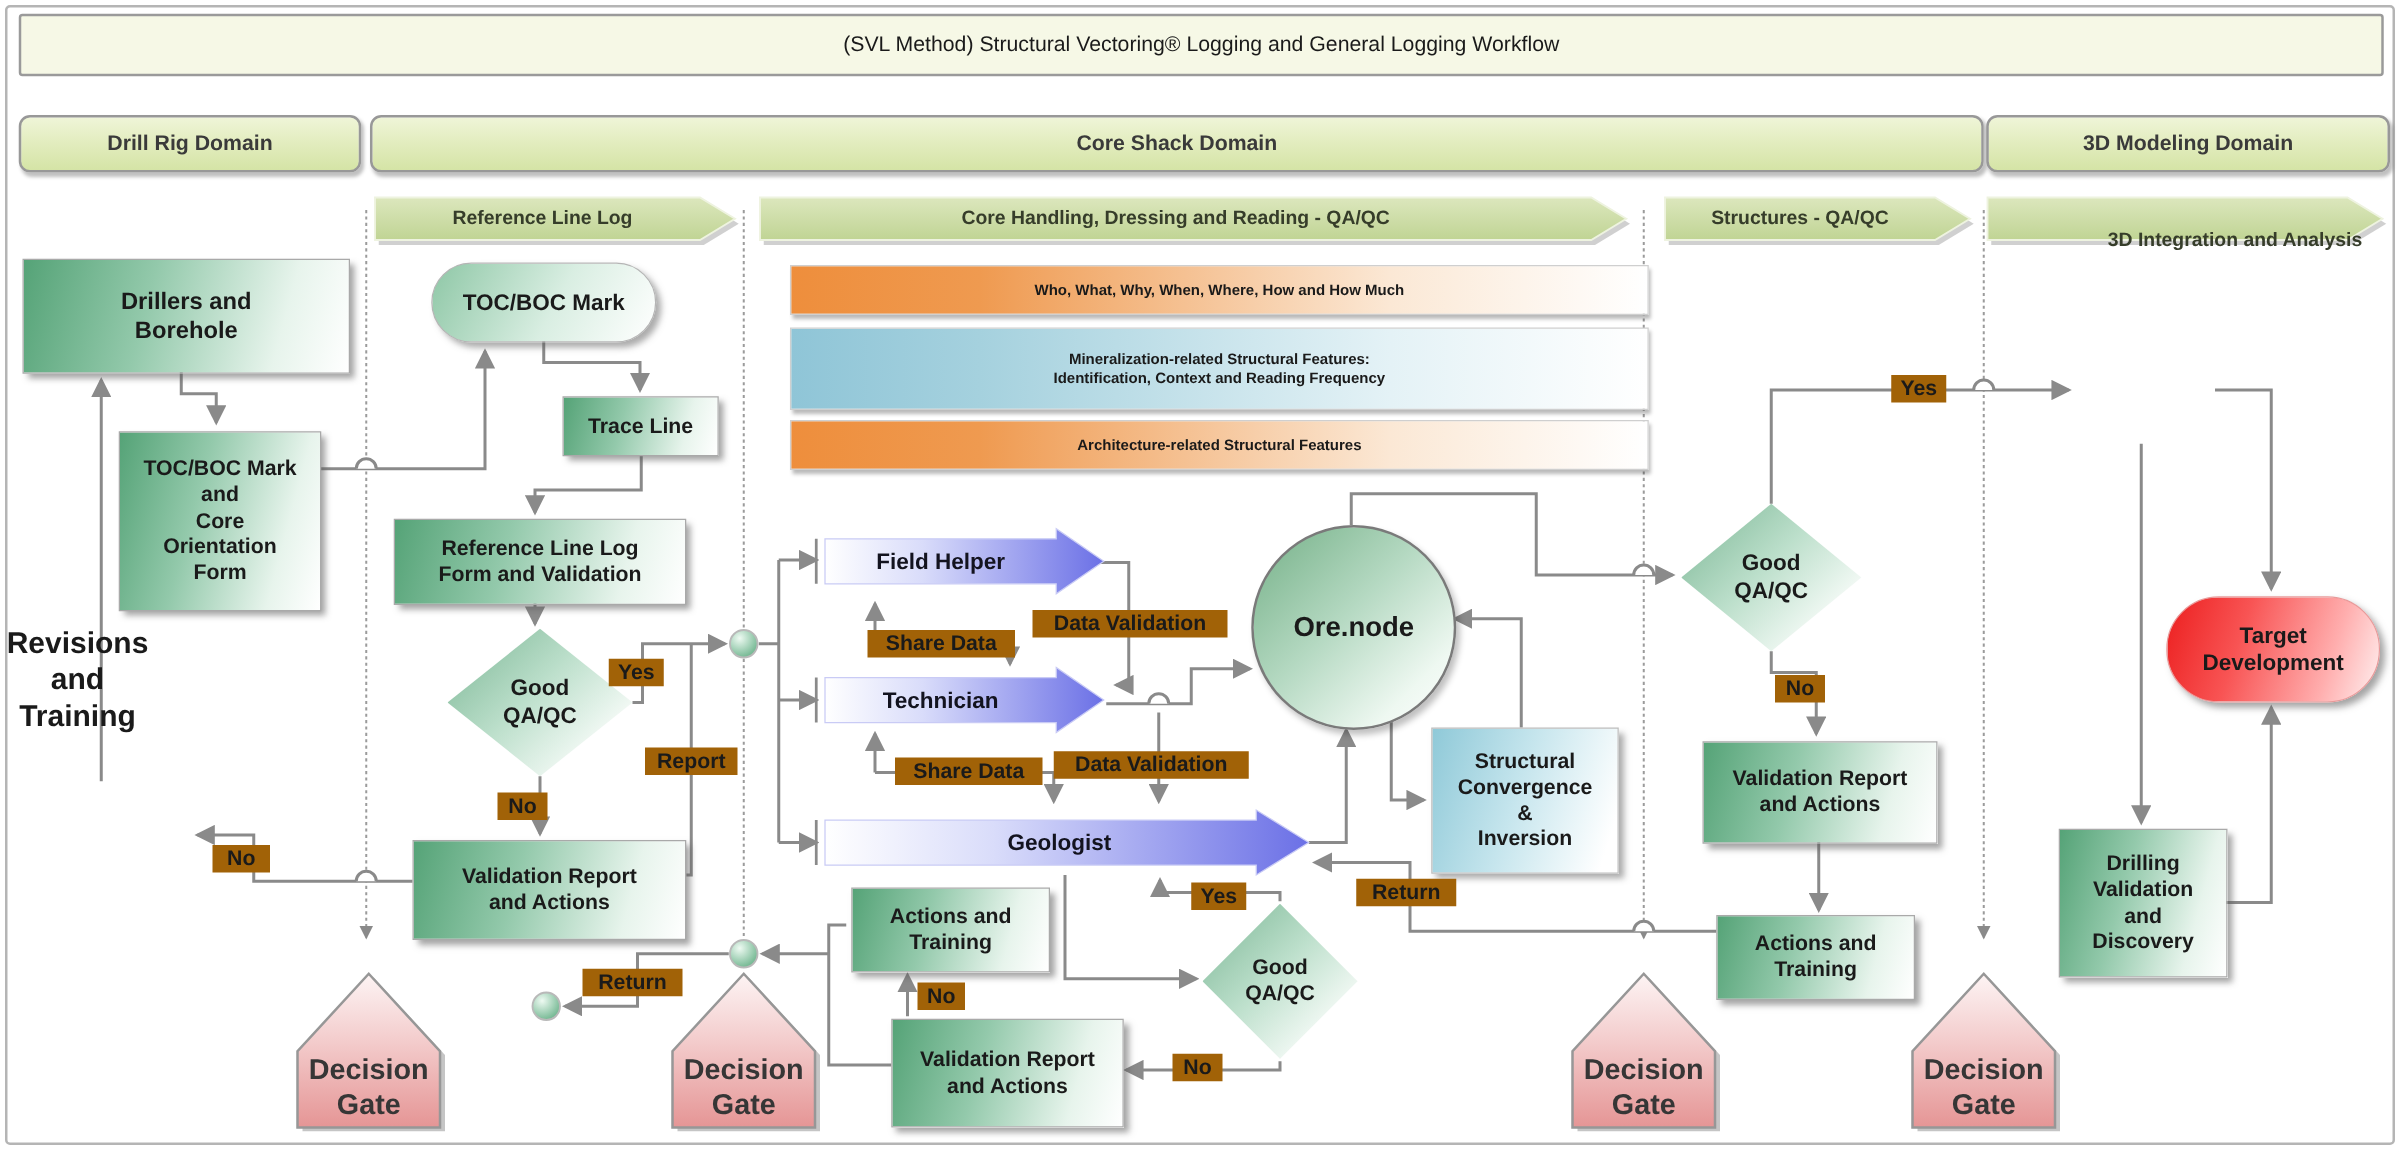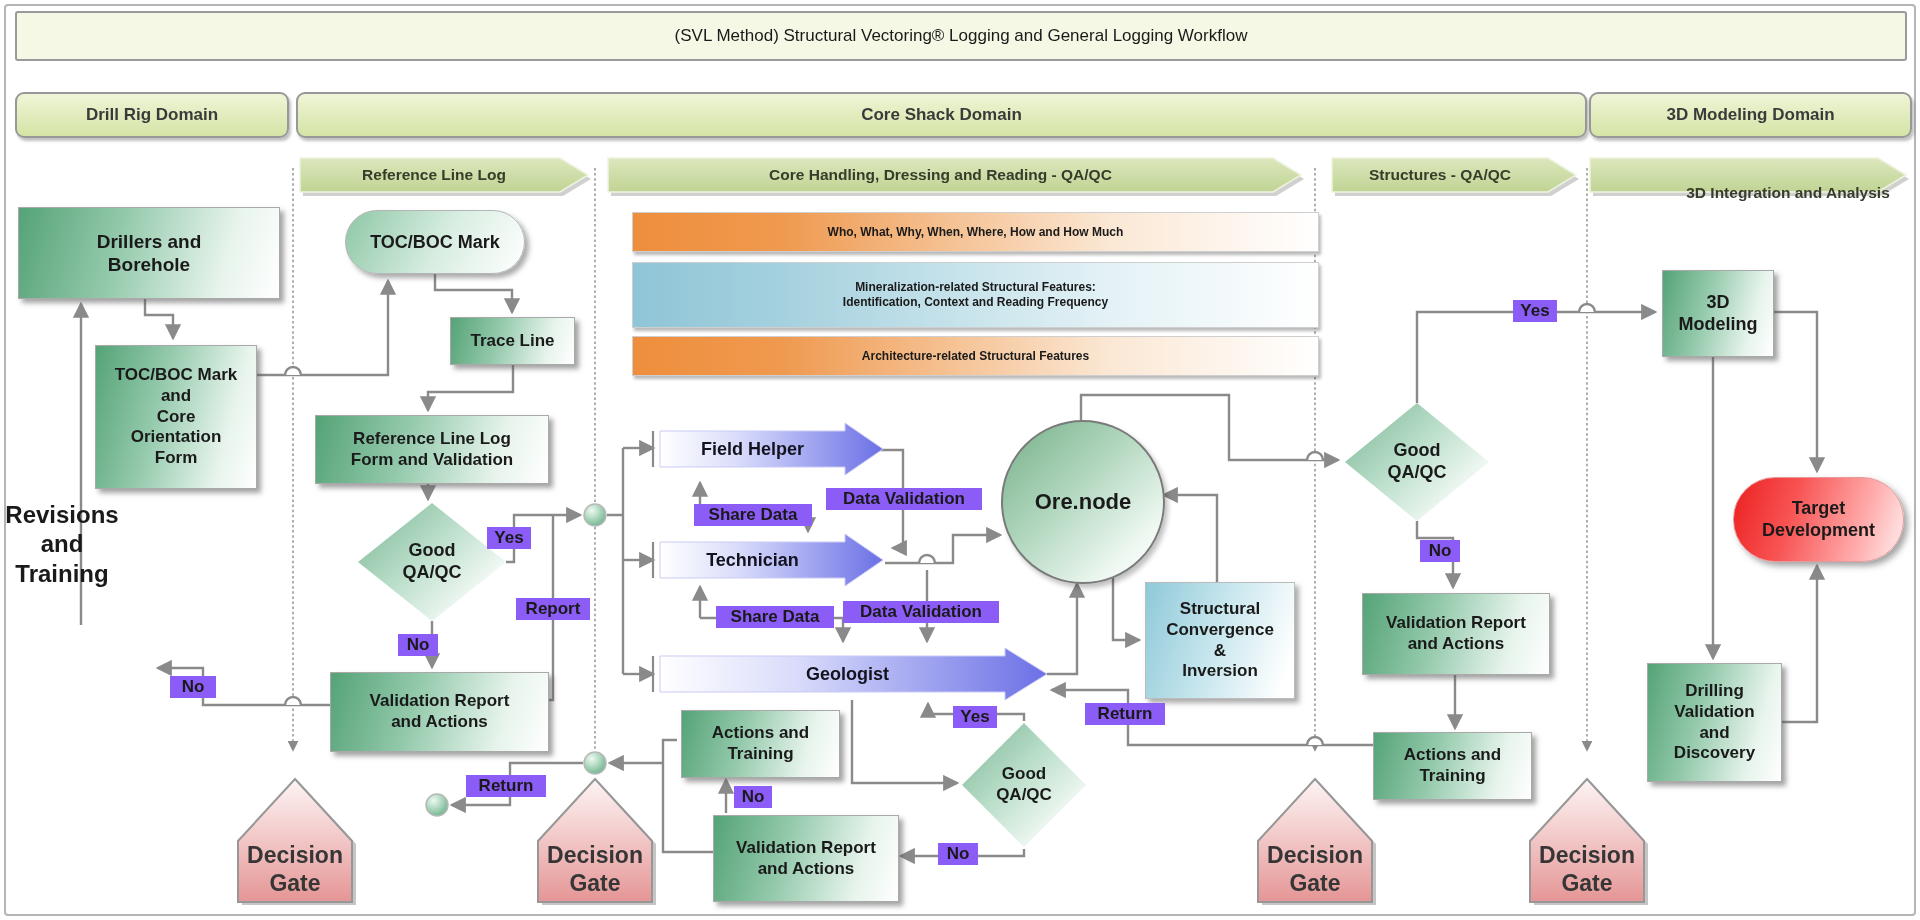--- a/index.html
+++ b/index.html
@@ -31,21 +31,21 @@
   .diamond{clip-path:polygon(50% 0,100% 50%,50% 100%,0 50%);
            background:linear-gradient(135deg,#79b593 0%,#bcdfcb 45%,#f4faf6 80%,#ffffff 100%);
            font-weight:bold;font-size:18px;filter:drop-shadow(3px 4px 3px rgba(0,0,0,.35));}
   .bluebox{background:linear-gradient(108deg,#8fc9d8 0%,#c5e5ed 45%,#ffffff 92%);
            border:1px solid #bcbcbc;box-shadow:4px 4px 5px rgba(90,90,90,.5);font-weight:bold;font-size:17px;}
   .circle{border-radius:50%;border:2px solid #7a7a7a;
           background:linear-gradient(135deg,#74b087 0%,#b5d9c2 45%,#eef8f1 80%,#ffffff 100%);
           font-weight:bold;font-size:22px;box-shadow:3px 4px 5px rgba(0,0,0,.25);}
   .redpill{border-radius:42px;background:linear-gradient(108deg,#ec1f1f 0%,#f85454 35%,#ffaeae 75%,#fff0f0 100%);
            border:1px solid #e89a9a;box-shadow:4px 4px 6px rgba(90,90,90,.55);font-weight:bold;font-size:18px;}
-  .elabel{background:#8b5cf6;font-weight:bold;font-size:17px;line-height:22px;text-align:center;}
+  .elabel{background:#a16207;font-weight:bold;font-size:17px;line-height:22px;text-align:center;}
   .rolelabel{font-weight:bold;font-size:18px;color:#13131f;}
   .gatelabel{font-weight:bold;font-size:23px;color:#363636;}
   svg{position:absolute;left:0;top:0;}
 </style>
 </head>
 <body>
 
 <div id="stage">
   <div id="frame"></div>
 
@@ -233,22 +233,20 @@
   <div class="abs ctr diamond pre" style="left:962px;top:723px;width:124px;height:124px;font-size:17px;">Good
 QA/QC</div>
 
   <div class="abs ctr diamond pre" style="left:1345px;top:403px;width:144px;height:118px;">Good
 QA/QC</div>
   <div class="abs ctr box pre" style="left:1362px;top:593px;width:186px;height:80px;">Validation Report
 and Actions</div>
   <div class="abs ctr box pre" style="left:1373px;top:732px;width:157px;height:66px;">Actions and
 Training</div>
 
-  <div class="abs ctr box pre" style="left:1662px;top:270px;width:110px;height:85px;font-size:18px;">3D
-Modeling</div>
   <div class="abs ctr redpill pre" style="left:1733px;top:477px;width:169px;height:83px;">Target
 Development</div>
   <div class="abs ctr box pre" style="left:1647px;top:663px;width:133px;height:117px;">Drilling
 Validation
 and
 Discovery</div>
 
   <div class="abs ctr pre gatelabel" style="left:238px;top:840px;width:114px;height:58px;">Decision
 Gate</div>
   <div class="abs ctr pre gatelabel" style="left:538px;top:840px;width:114px;height:58px;">Decision

